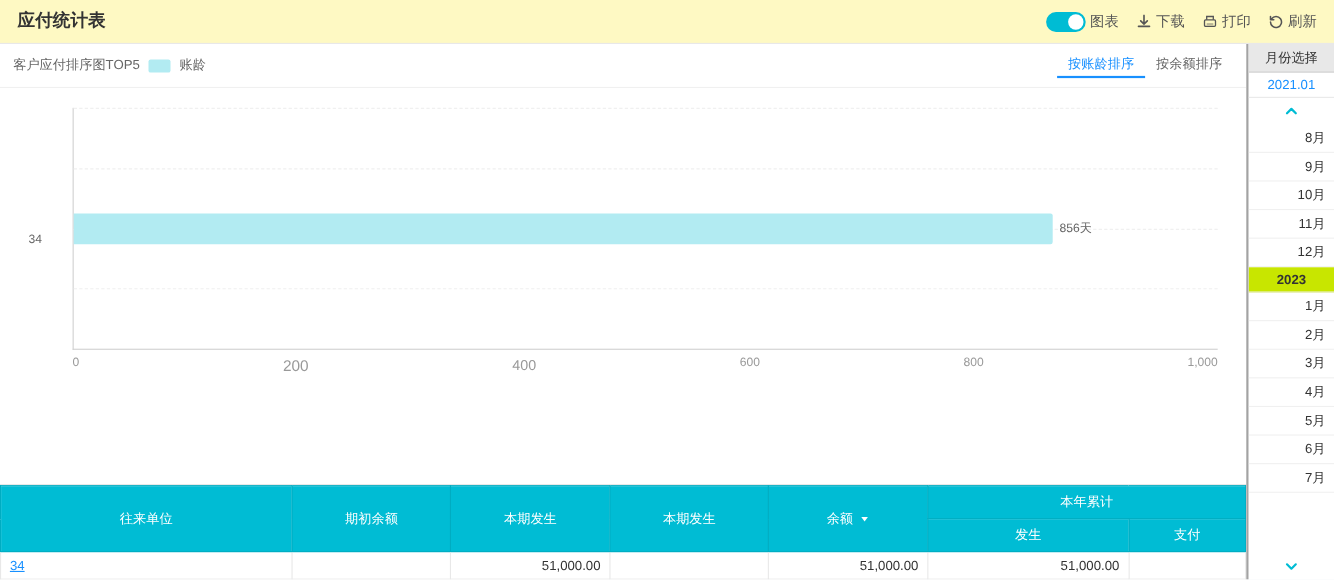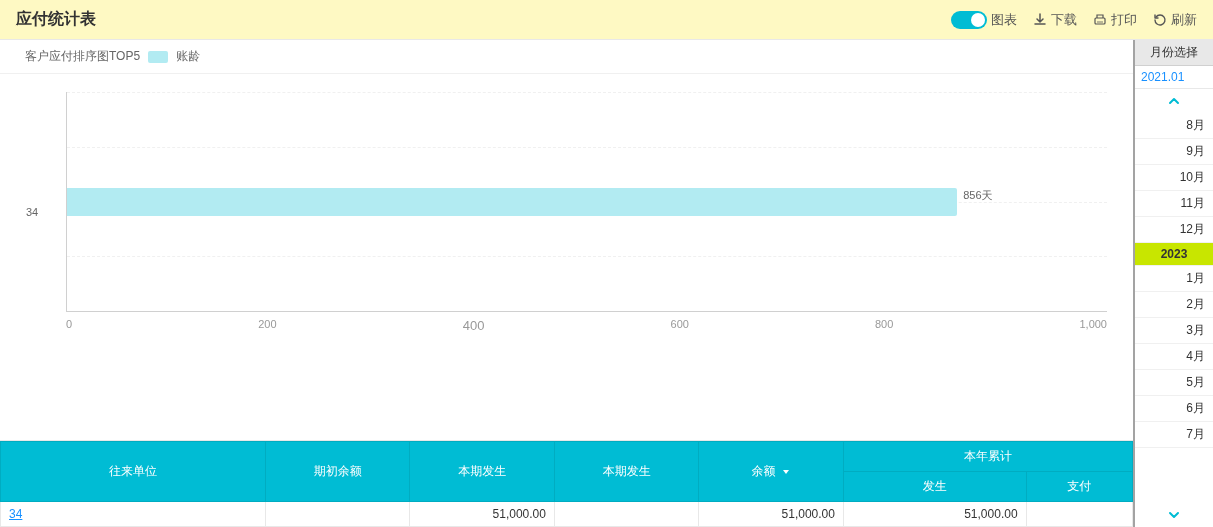--- a/index.html
+++ b/index.html
@@ -17,21 +17,21 @@
     .toggle-switch { width: 36px; height: 18px; background: #00bcd4; border-radius: 9px; position: relative; cursor: pointer; }
     .toggle-switch::after { content: ''; position: absolute; width: 14px; height: 14px; background: #fff; border-radius: 50%; top: 2px; right: 2px; transition: 0.2s; }
 
     
     .main-content { display: flex; flex: 1; overflow: hidden; }
 
     
     .chart-section { flex: 1; display: flex; flex-direction: column; overflow: hidden; }
 
     
-    .chart-header { display: flex; align-items: center; justify-content: space-between; padding: 8px 25px; border-bottom: 1px solid #f0f0f0; }
+    .chart-header { display: flex; align-items: center; justify-content: space-between; padding: 8px 12px; border-bottom: 1px solid #f0f0f0; }
     .chart-legend { display: flex; align-items: center; gap: 8px; font-size: 12px; color: #666; }
     .legend-box { width: 20px; height: 12px; background: #b2ebf2; border-radius: 2px; }
     .chart-sort-btns { display: flex; gap: 0; }
     .sort-btn { padding: 2px 10px; font-size: 12px; cursor: pointer; color: #666; border-bottom: 2px solid transparent; }
     .sort-btn.active { color: #1890ff; border-bottom: 2px solid #1890ff; }
 
     
     .bar-chart-container { flex: 1; padding: 8px 16px 0 16px; position: relative; overflow: hidden; }
     .chart-inner { width: 100%; height: 290px; position: relative; }
 
@@ -48,21 +48,21 @@
     tbody tr { background: #fff; }
     tbody tr:nth-child(even) { background: #f9f9f9; }
     tbody td { padding: 5px 8px; font-size: 12px; border: 1px solid #e8e8e8; text-align: center; }
     tbody td:first-child { text-align: left; }
     .link-text { color: #1890ff; text-decoration: underline; cursor: pointer; }
     .amount-cell { text-align: right; }
 
     
     .right-sidebar { width: 80px; background: #fff; border-left: 2px solid #a3a3a3; display: flex; flex-direction: column; overflow: hidden; position: relative; }
     .sidebar-header { background: #e8e8e8; padding: 4px 6px; font-size: 12px; color: #333; text-align: center; border-bottom: 1px solid #d0d0d0; }
-    .sidebar-year-display { padding: 4px 6px; font-size: 12px; color: #1890ff; border-bottom: 1px solid #e8e8e8; }
+    .sidebar-year-display { padding: 4px 6px; font-size: 12px; color: #1890ff; text-align: center; border-bottom: 1px solid #e8e8e8; }
     .sidebar-scroll-btn { display: flex; align-items: center; justify-content: center; padding: 4px; cursor: pointer; color: #00bcd4; font-size: 16px; }
     .sidebar-months { flex: 1; overflow: hidden; display: flex; flex-direction: column; }
     .month-item { padding: 4px 8px; font-size: 12px; text-align: right; cursor: pointer; color: #333; border-bottom: 1px solid #f0f0f0; }
     .month-item.year-marker { background: #c8e600; color: #333; font-weight: bold; padding: 4px 8px; font-size: 12px; text-align: center; }
   </style>
 </head>
 <body>
 
 <div class="app-container">
 
@@ -104,46 +104,50 @@
   <div class="main-content">
 
     <div class="chart-section">
 
       <div class="chart-header">
         <div class="chart-legend">
           <span>客户应付排序图TOP5</span>
           <div class="legend-box"></div>
           <span>账龄</span>
         </div>
+        <div class="chart-sort-btns">
+          <div class="sort-btn active">按账龄排序</div>
+          <div class="sort-btn">按余额排序</div>
+        </div>
       </div>
 
       <div class="bar-chart-container">
         <div class="chart-inner" style="height: 260px;">
 
           <div class="chart-plot" style="left:50px; right:10px; top:10px; bottom:30px; position:absolute; border-left:1px solid #d0d0d0; border-bottom:1px solid #d0d0d0;">
 
             <div class="grid-lines">
               <div class="grid-line" style="top:0%; border-top:1px dashed #f0f0f0;"></div>
               <div class="grid-line" style="top:25%; border-top:1px dashed #f0f0f0;"></div>
               <div class="grid-line" style="top:50%; border-top:1px dashed #f0f0f0;"></div>
               <div class="grid-line" style="top:75%; border-top:1px dashed #f0f0f0;"></div>
             </div>
 
-            <div style="position:absolute; top:50%; transform:translateY(-50%); left:0; right:0; display:flex; align-items:flex-start;">
+            <div style="position:absolute; top:50%; transform:translateY(-50%); left:0; right:0; display:flex; align-items:center;">
               <div style="width:85.6%; height:28px; background:#b2ebf2; border-radius:0 2px 2px 0; position:relative;">
               </div>
               <span style="margin-left:6px; font-size:11px; color:#666;">856天</span>
             </div>
           </div>
 
           <div style="position:absolute; left:10px; top:50%; transform:translateY(-50%); font-size:11px; color:#666;">34</div>
 
           <div style="position:absolute; left:50px; right:10px; bottom:0; height:28px; display:flex; justify-content:space-between; align-items:flex-start; padding-top:4px;">
             <span style="font-size:11px;color:#999;">0</span>
-            <span style="font-size:11px;color:#999;">200</span>
+            <span style="font-size:14px;color:#999;">200</span>
             <span style="font-size:13px;color:#999;">400</span>
             <span style="font-size:11px;color:#999;">600</span>
             <span style="font-size:11px;color:#999;">800</span>
             <span style="font-size:11px;color:#999;">1,000</span>
           </div>
         </div>
       </div>
 
       <div class="table-section">
         <div class="table-wrapper">

